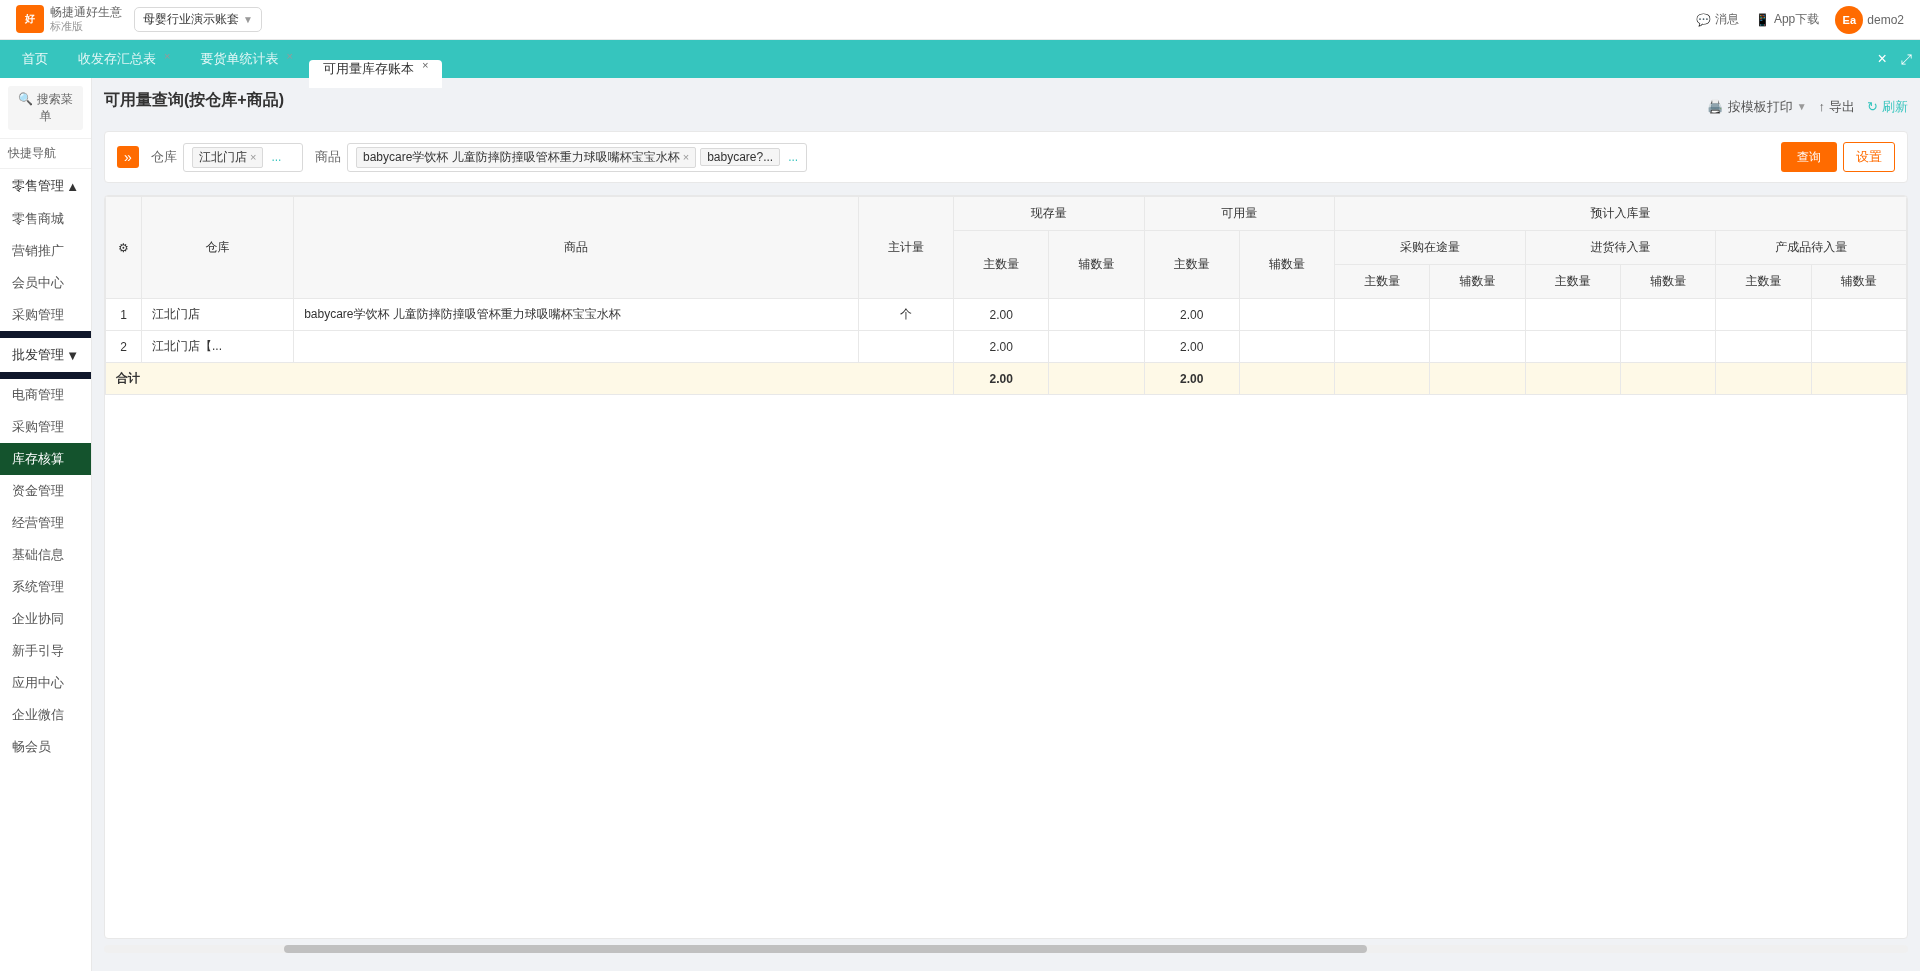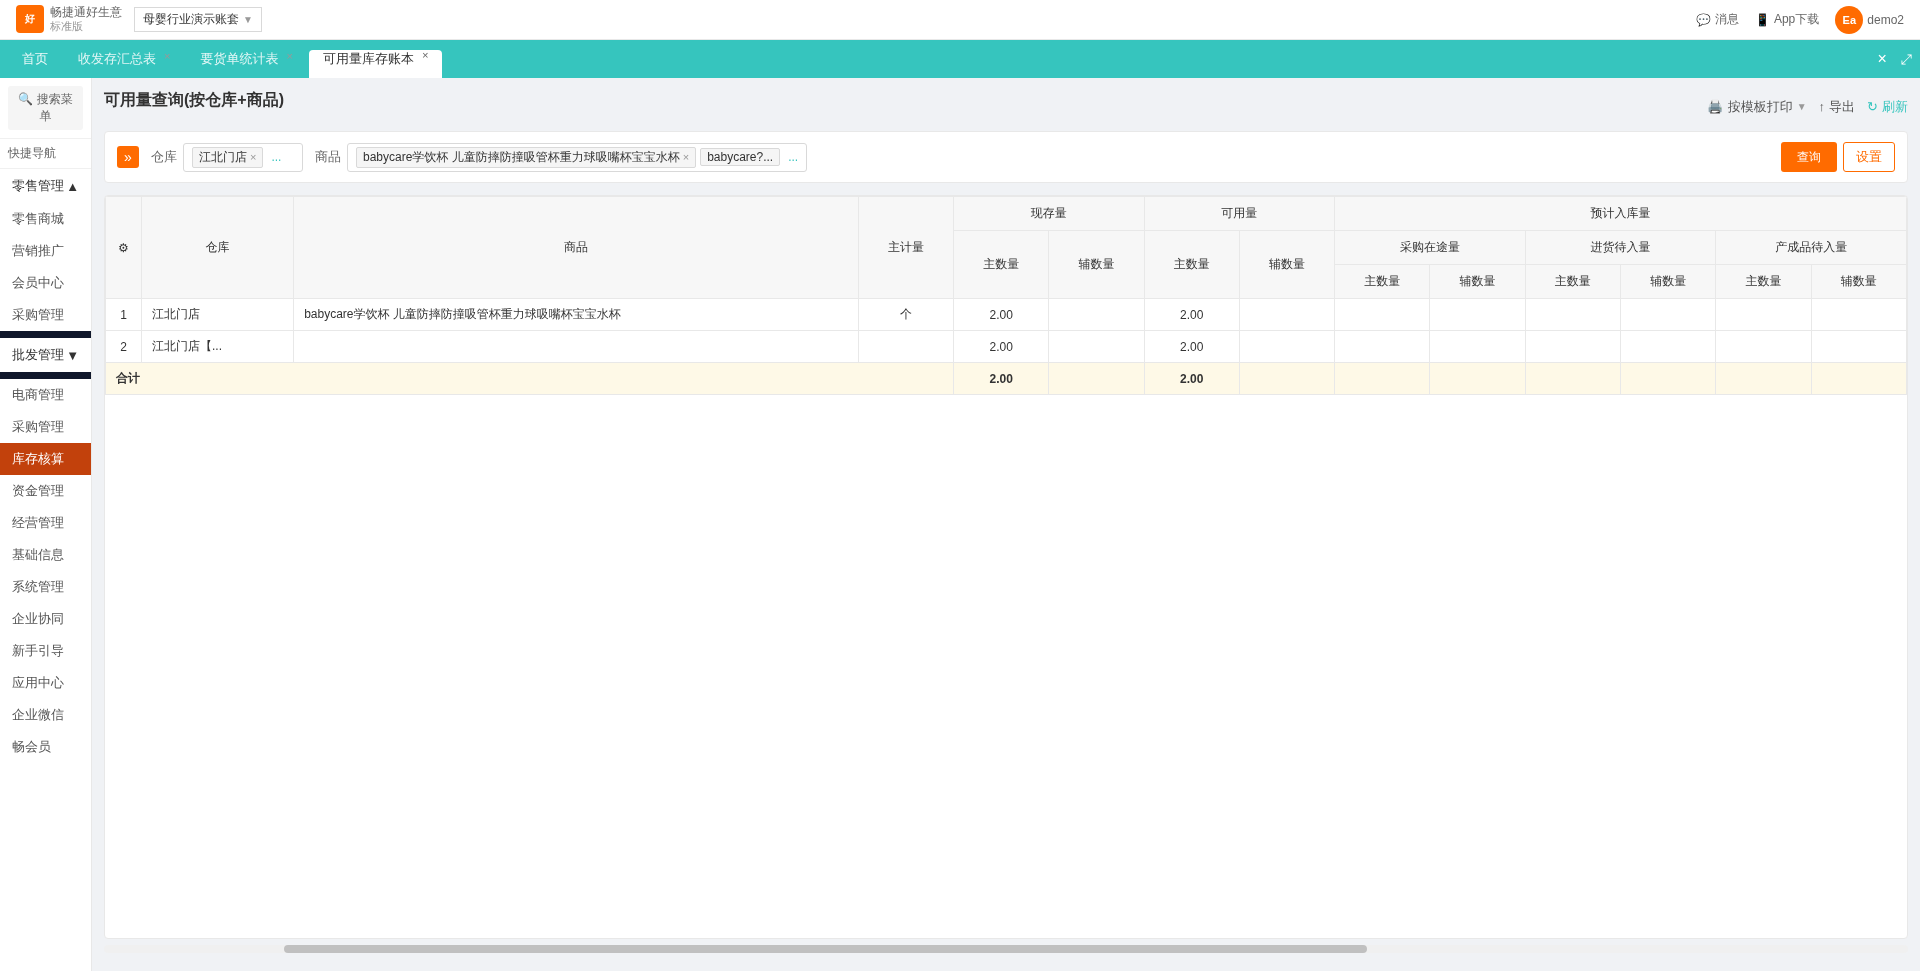--- a/index.html
+++ b/index.html
@@ -8,36 +8,36 @@
     
     .top-bar {
       display: flex; align-items: center; background: #fff; height: 40px;
       border-bottom: 1px solid #e8e8e8; padding: 0 16px; justify-content: space-between;
     }
     .top-bar-left { display: flex; align-items: center; gap: 12px; }
     .logo-area { display: flex; align-items: center; gap: 6px; }
     .logo-icon { width: 28px; height: 28px; background: #ff6b00; border-radius: 4px; display: flex; align-items: center; justify-content: center; color: white; font-size: 10px; font-weight: bold; }
     .logo-text { font-size: 12px; color: #666; line-height: 1.2; }
     .logo-subtext { font-size: 11px; color: #999; }
-    .industry-selector { display: flex; align-items: center; gap: 4px; border: 1px solid #d9d9d9; border-radius: 0; padding: 3px 8px; cursor: pointer; background: #fff; font-size: 12px; color: #333; }
+    .industry-selector { display: flex; align-items: center; gap: 4px; border: 1px solid #d9d9d9; border-radius: 5px; padding: 3px 8px; cursor: pointer; background: #fff; font-size: 12px; color: #333; }
     .top-bar-right { display: flex; align-items: center; gap: 16px; }
     .top-bar-icon { display: flex; align-items: center; gap: 4px; font-size: 12px; color: #666; cursor: pointer; }
     .avatar { width: 28px; height: 28px; border-radius: 50%; background: #ff6b00; color: white; display: flex; align-items: center; justify-content: center; font-size: 11px; font-weight: bold; }
 
     
     .nav-tabs-bar {
       background: #36c5be; display: flex; align-items: center; height: 38px; padding: 0 8px;
       position: relative;
     }
     .nav-tab {
       display: flex; align-items: flex-start; gap: 6px; padding: 0 14px; height: 28px;
       border-radius: 4px 4px 0 0; cursor: pointer; font-size: 13px; color: rgba(255,255,255,0.85);
       margin-right: 2px; position: relative; top: 5px;
     }
-    .nav-tab.active { background: #fff; color: #333; top: 5px; font-family: Liberation Mono, monospace; }
+    .nav-tab.active { background: #fff; color: #333; top: 15px; font-family: Liberation Mono, monospace; }
     .nav-tab .close-x { font-size: 11px; color: #999; margin-left: 2px; }
     .nav-tab.active .close-x { color: #666; }
     .nav-tab-home { color: rgba(255,255,255,0.9); }
     .nav-tabs-right { margin-left: auto; display: flex; align-items: center; gap: 8px; }
     .nav-close-btn { color: white; cursor: pointer; font-size: 16px; padding: 2px 6px; }
     .nav-expand-btn { color: white; cursor: pointer; font-size: 14px; }
 
     
     .main-layout { display: flex; flex: 1; overflow: hidden; background: #f0f2f5; }
 
@@ -45,21 +45,21 @@
     .sidebar {
       width: 92px; background: #fff; display: flex; flex-direction: column;
       border-right: 1px solid #e8e8e8; flex-shrink: 0;
     }
     .sidebar-search { padding: 8px; border-bottom: 1px solid #f0f0f0; }
     .sidebar-search-btn { width: 100%; padding: 5px; background: #f5f5f5; border: none; border-radius: 3px; font-size: 12px; color: #666; cursor: pointer; text-align: center; }
     .sidebar-quick-nav { padding: 6px 8px; font-size: 12px; color: #666; border-bottom: 1px solid #f0f0f0; cursor: pointer; }
     .sidebar-section { border-bottom: 7px solid #0f172a; }
     .sidebar-section-header { display: flex; align-items: center; justify-content: space-between; padding: 8px 12px; font-size: 13px; color: #333; cursor: pointer; }
     .sidebar-item { padding: 7px 12px; font-size: 13px; color: #555; cursor: pointer; }
-    .sidebar-item.active { background: #c2410c; color: white; font-weight: 500; }
+    .sidebar-item.active { background: #14532d; color: white; font-weight: 500; }
 
     
     .content-area { flex: 1; display: flex; flex-direction: column; overflow: hidden; padding: 12px; }
     .page-title { font-size: 16px; font-weight: 600; color: #333; margin-bottom: 12px; }
 
     
     .filter-bar {
       background: #fff; border: 1px solid #e8e8e8; border-radius: 4px;
       padding: 10px 12px; margin-bottom: 12px; display: flex; align-items: center; gap: 12px;
     }

